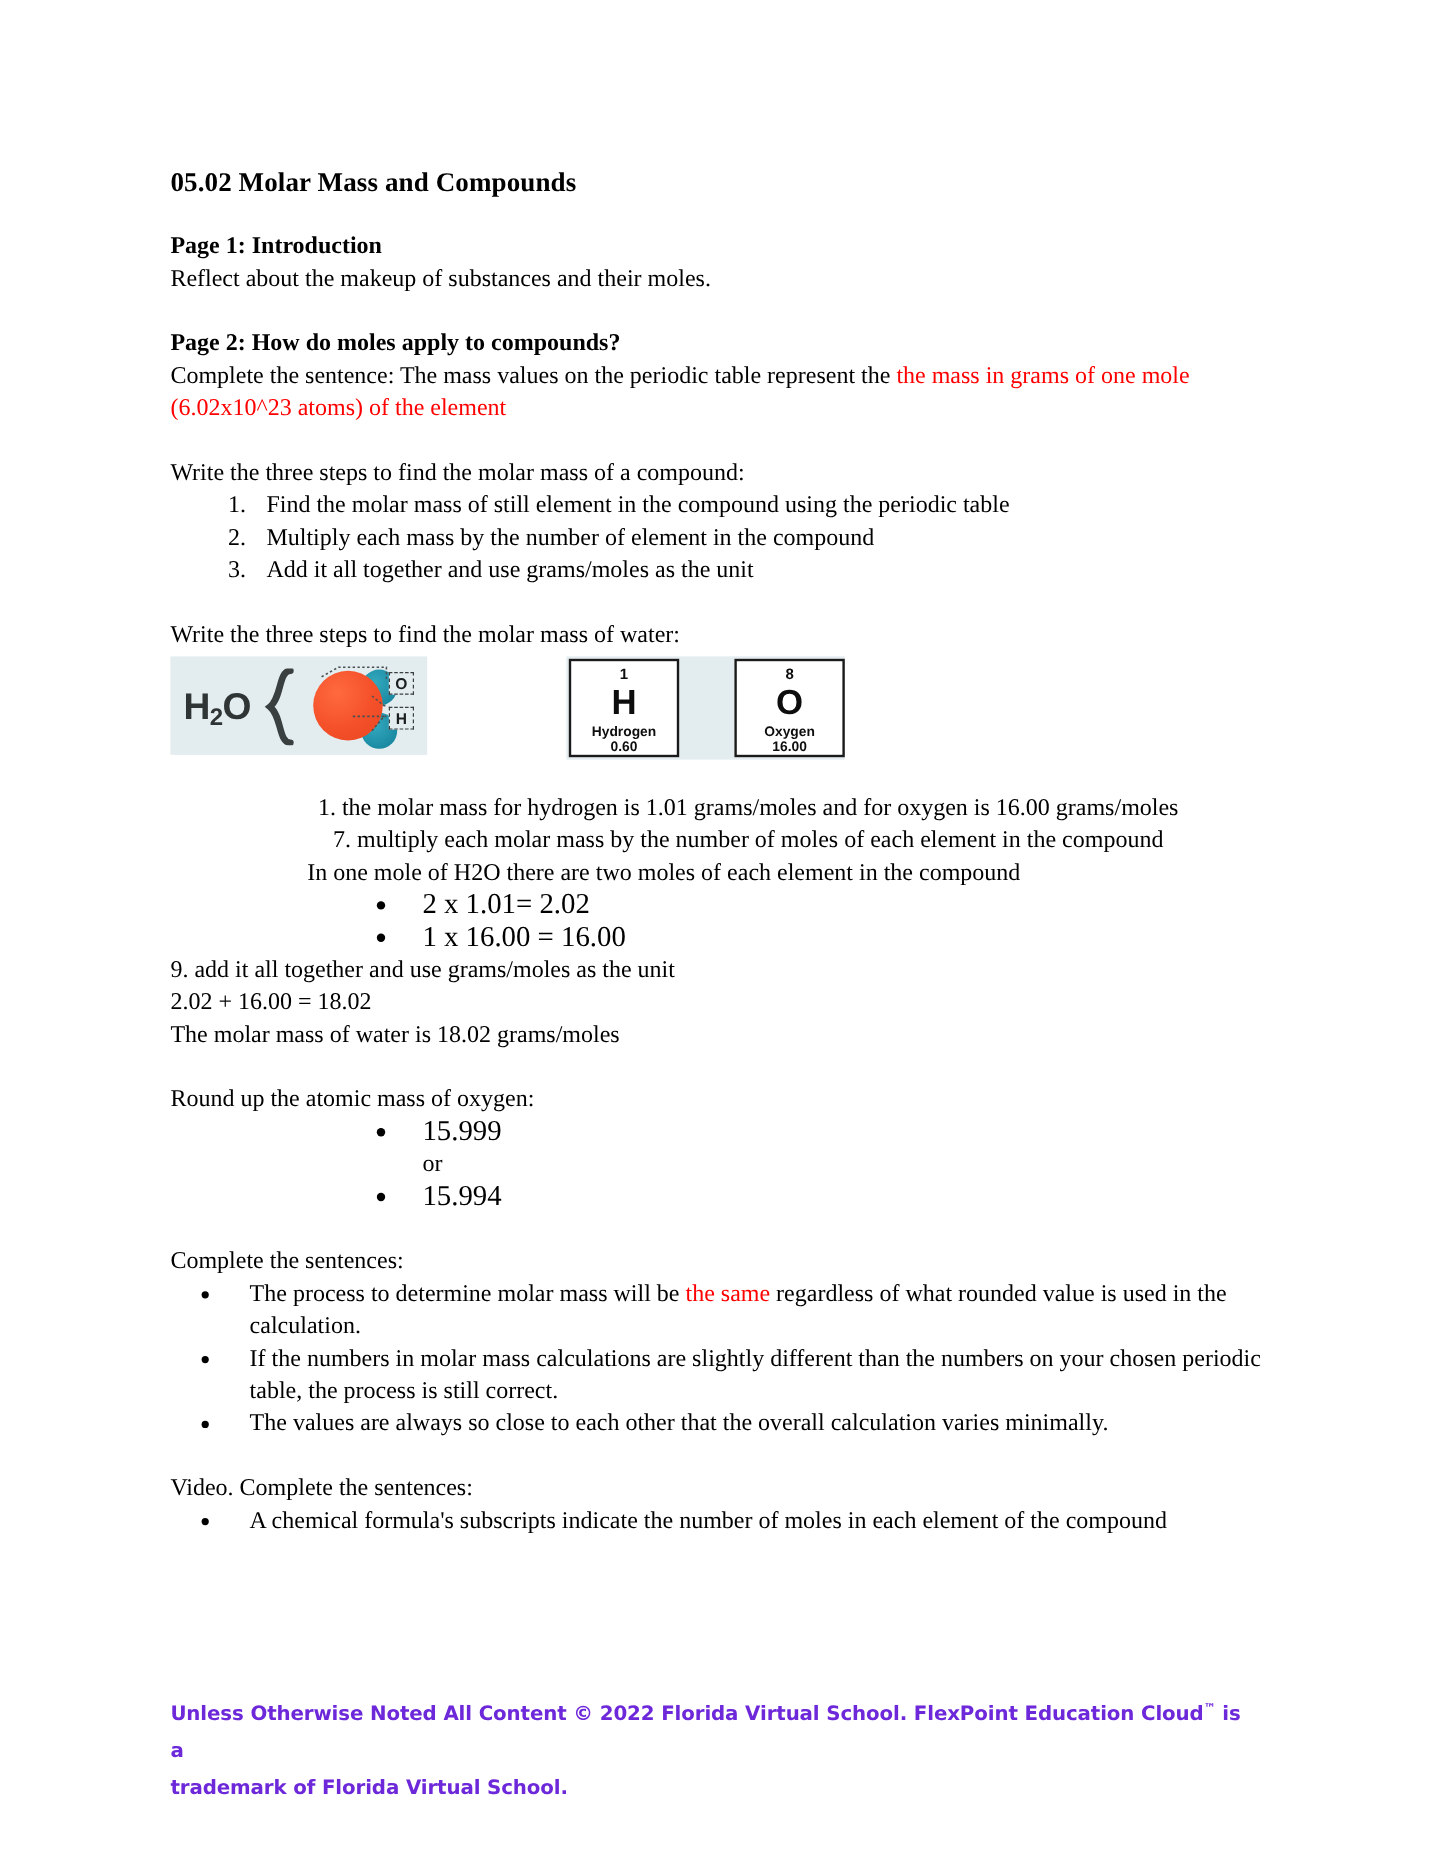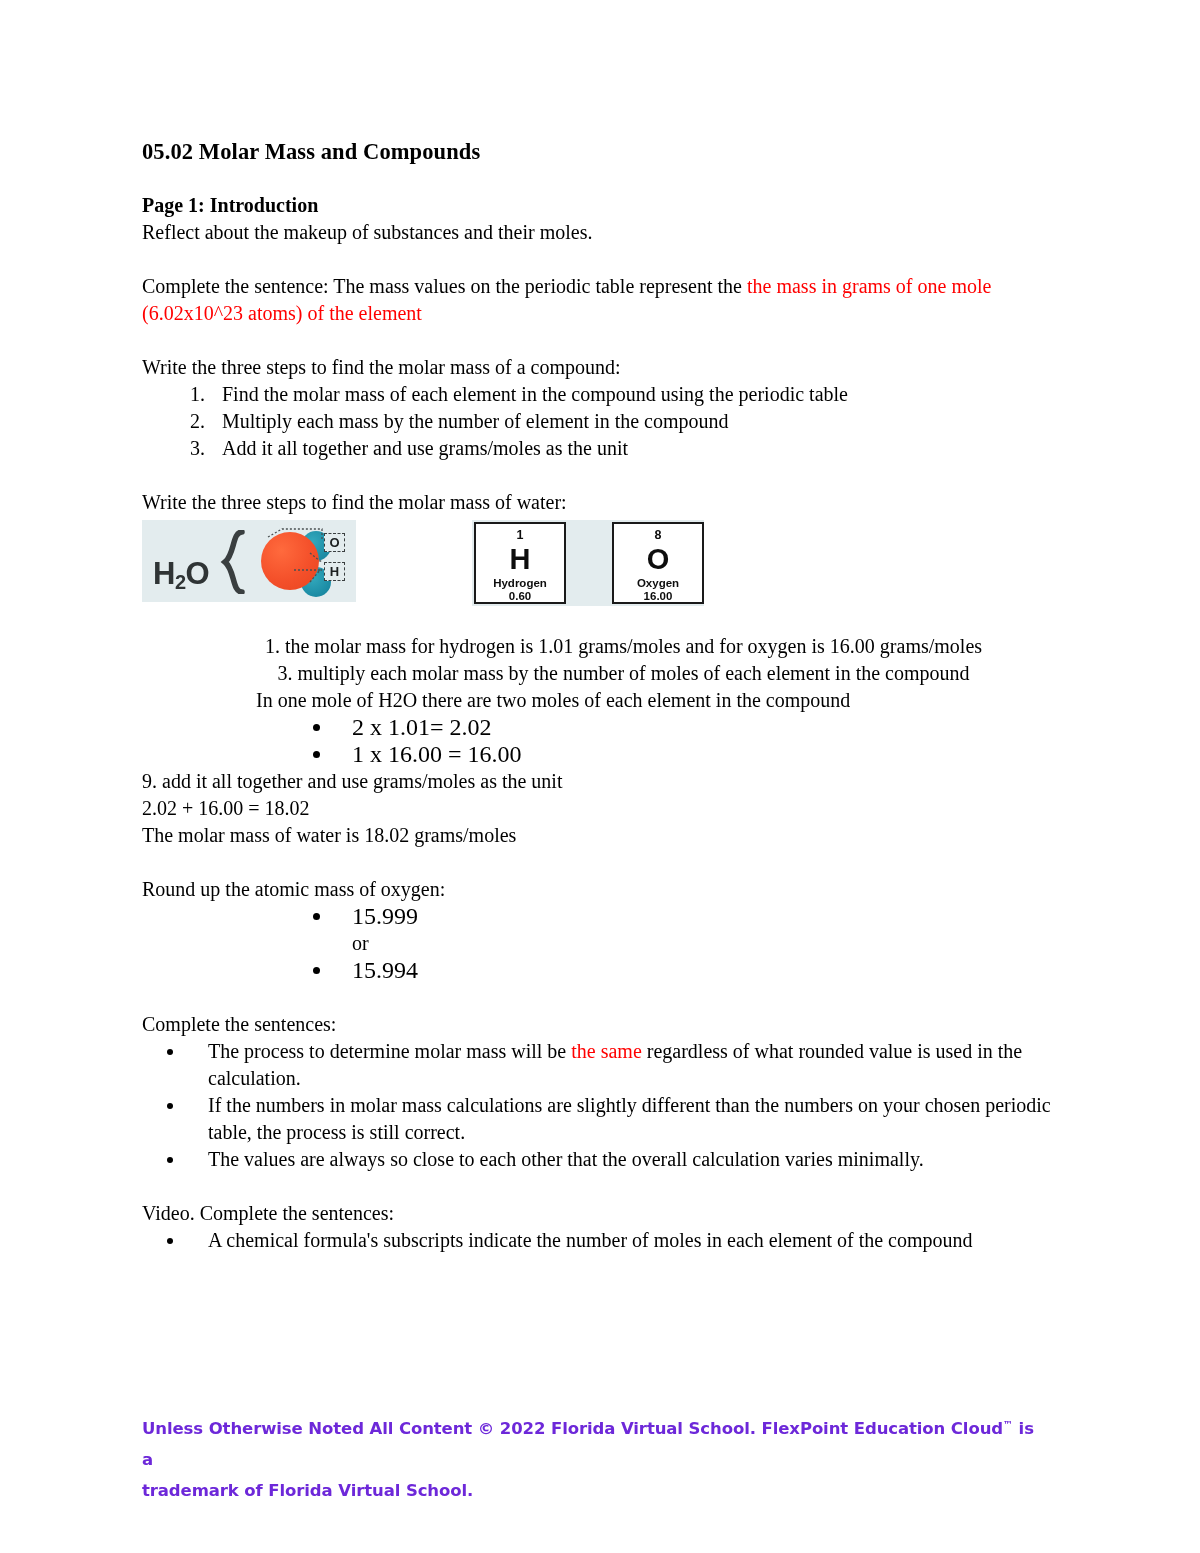--- a/index.html
+++ b/index.html
@@ -113,21 +113,21 @@
     left: 0px;
     top: 0px;
     width: 214px;
     height: 82px;
     background: #e3ecee;
     overflow: hidden;
   }
   .h2o-label {
     position: absolute;
     left: 11px;
-    top: 36px;
+    top: 24px;
     font-family: "Liberation Sans", sans-serif;
     font-size: 31px;
     font-weight: 600;
     color: #2f3435;
     letter-spacing: -0.5px;
   }
   .h2o-label sub {
     font-size: 20px;
     vertical-align: baseline;
     position: relative;
@@ -250,27 +250,28 @@
 
   <div class="h1">05.02 Molar Mass and Compounds</div>
 
   <div class="spacer-sm"></div>
 
   <div class="h2">Page 1: Introduction</div>
   <div class="p">Reflect about the makeup of substances and their moles.</div>
 
   <div class="spacer-sm"></div>
 
+  <div class="h2">Page 2: How do moles apply to compounds?</div>
   <div class="p"><span>Complete the sentence: The mass values on the periodic table represent the </span><span class="red">the mass in grams of one mole (6.02x10^23 atoms) of the element</span></div>
 
   <div class="spacer-sm"></div>
 
   <div class="p">Write the three steps to find the molar mass of a compound:</div>
   <ol class="steps">
-    <li>Find the molar mass of each element in the compound using the periodic table</li>
+    <li>Find the molar mass of still element in the compound using the periodic table</li>
     <li>Multiply each mass by the number of element in the compound</li>
     <li>Add it all together and use grams/moles as the unit</li>
   </ol>
 
   <div class="spacer-sm"></div>
 
   <div class="p">Write the three steps to find the molar mass of water:</div>
 
   <div class="figures">
 
@@ -309,21 +310,21 @@
         <div class="elem-name">Oxygen</div>
         <div class="elem-mass">16.00</div>
       </div>
     </div>
 
   </div>
 
   <div style="height:27px"></div>
 
   <div class="manual-num">1. the molar mass for hydrogen is 1.01 grams/moles and for oxygen is 16.00 grams/moles</div>
-  <div class="manual-num">3. multiply each molar mass by the number of moles of each element in the compound</div>
+  <div class="manual-num">7. multiply each molar mass by the number of moles of each element in the compound</div>
   <div class="sub-line">In one mole of H2O there are two moles of each element in the compound</div>
   <ul class="b-deep">
     <li>2 x 1.01= 2.02</li>
     <li>1 x 16.00 = 16.00</li>
   </ul>
   <div class="plain-line">9. add it all together and use grams/moles as the unit</div>
   <div class="plain-line">2.02 + 16.00 = 18.02</div>
   <div class="plain-line">The molar mass of water is 18.02 grams/moles</div>
 
   <div class="spacer-sm"></div>

